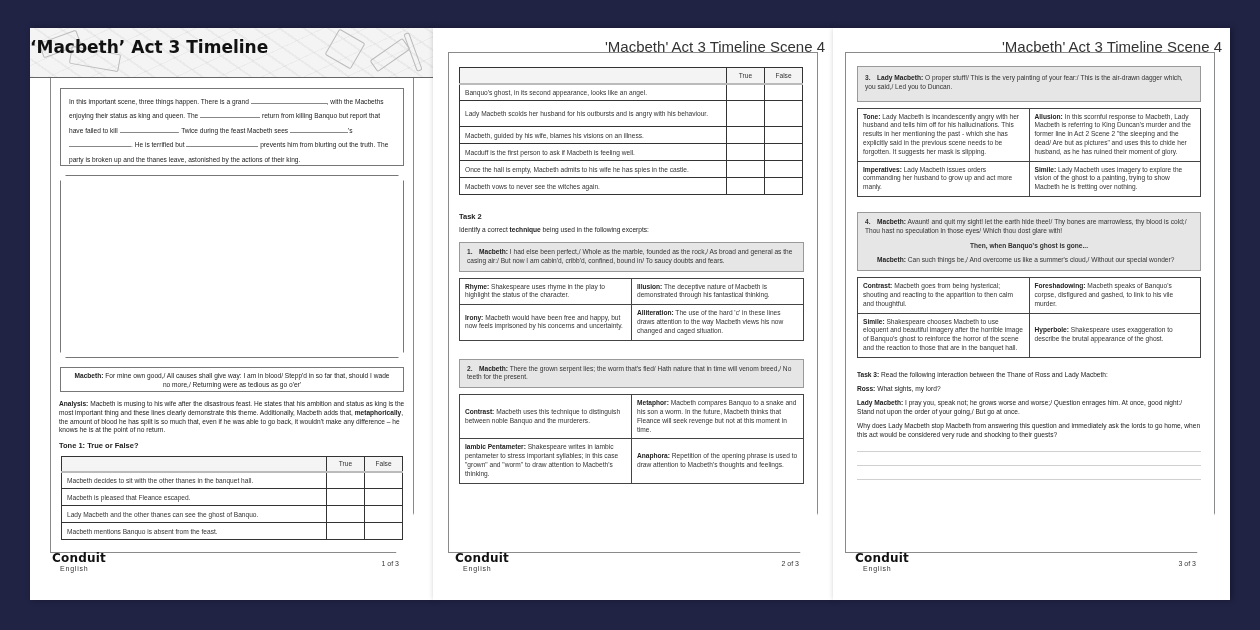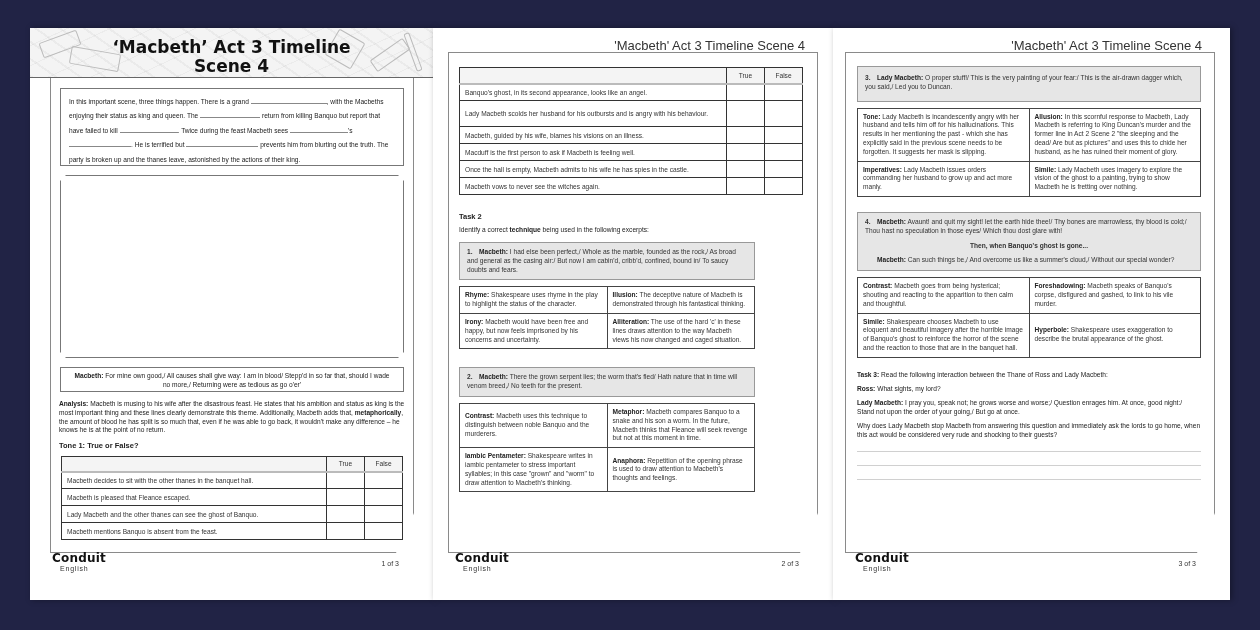--- a/index.html
+++ b/index.html
@@ -20,22 +20,22 @@
   #p1 { left: 30px; width: 403px; }
   #p2 { left: 433px; width: 400px; }
   #p3 { left: 833px; width: 397px; }
 
   .frame {
     position: absolute;
     border: 1px solid #8a8a8a;
     clip-path: polygon(0 0, 100% 0, 100% calc(100% - 40px), calc(100% - 18px) 100%, 0 100%);
   }
   .run-head {
-    position: absolute; right: 28px; top: 10px;
-    font-size: 13px; color: #333;
+    position: absolute; right: 8px; top: 10px;
+    font-size: 15px; color: #333;
   }
   .footer-logo {
     position: absolute; left: 22px; bottom: 28px;
   }
   .logo-main { font-size: 12px; font-weight: bold; color: #111; letter-spacing: 0.2px; font-family: "DejaVu Sans", sans-serif; }
   .logo-sub { font-size: 7px; color: #333; letter-spacing: 0.8px; margin-left: 8px; }
   .page-num { position: absolute; right: 34px; bottom: 33px; font-size: 7px; color: #333; }
 
   
   .p1-header {
@@ -43,21 +43,21 @@
     border-bottom: 1px solid #666;
     background:
       repeating-linear-gradient(35deg, rgba(0,0,0,0.04) 0 2px, transparent 2px 14px),
       repeating-linear-gradient(-25deg, rgba(0,0,0,0.035) 0 1px, transparent 1px 18px),
       #f4f4f4;
     overflow: hidden;
   }
   .doodle { position: absolute; border: 1px solid #bbb; border-radius: 2px; transform: rotate(-20deg); }
   .p1-title {
     position: absolute; left: 0; width: 100%; top: 10px;
-    text-align: center; font-size: 17px; font-weight: bold; line-height: 19px; color: #111;
+    text-align: left; font-size: 17px; font-weight: bold; line-height: 19px; color: #111;
     font-family: "DejaVu Sans", sans-serif;
   }
   .txt { font-size: 6.6px; line-height: 9px; color: #222; }
   .box { border: 1px solid #777; }
   .intro {
     position: absolute; left: 30px; top: 60px; width: 344px; height: 78px;
     padding: 6px 8px; font-size: 6.6px; line-height: 14.4px;
   }
   .blank { display: inline-block; border-bottom: 0.5px solid #888; height: 7px; vertical-align: baseline; }
   .drawbox {
@@ -92,21 +92,20 @@
 
 <div class="page" id="p1">
   <div class="p1-header">
     <div class="doodle" style="left:10px;top:8px;width:40px;height:16px;"></div>
     <div class="doodle" style="left:40px;top:22px;width:50px;height:18px;transform:rotate(10deg)"></div>
     <div class="doodle" style="left:300px;top:6px;width:30px;height:30px;transform:rotate(30deg)"></div>
     <div class="doodle" style="left:340px;top:20px;width:40px;height:14px;transform:rotate(-35deg)"></div>
     <div class="doodle" style="left:380px;top:4px;width:6px;height:40px;transform:rotate(-20deg)"></div>
     <div class="p1-title">
       <div>‘Macbeth’ Act 3 Timeline</div>
-      <div>Scene 4</div>
     </div>
   </div>
   <div class="frame" style="left:20px;top:50px;width:364px;height:475px;border-top:none;"></div>
 
   <div class="intro box">
     <span>In this important scene, three things happen. There is a grand</span> <span class="blank" style="width:76px"></span><span>, with the Macbeths enjoying their status as king and queen. The</span> <span class="blank" style="width:60px"></span> <span>return from killing Banquo but report that have failed to kill</span> <span class="blank" style="width:58px"></span><span>. Twice during the feast Macbeth sees</span> <span class="blank" style="width:58px"></span><span>'s</span> <span class="blank" style="width:62px"></span><span>. He is terrified but</span> <span class="blank" style="width:72px"></span> <span>prevents him from blurting out the truth. The party is broken up and the thanes leave, astonished by the actions of their king.</span>
   </div>
 
   <div class="drawbox"></div>
 
@@ -194,21 +193,21 @@
           <td class="c"></td>
         </tr>
     <tr style="height:17px">
           <td>Macbeth vows to never see the witches again.</td>
           <td class="c"></td>
           <td class="c"></td>
         </tr>
   </tbody>
     </table>
 
-  <div style="position:absolute;left:26px;top:184px;width:296px;">
+  <div style="position:absolute;left:26px;top:184px;width:345px;">
     <div class="task-h">Task 2</div>
     <div class="txt" style="margin-top:4px">
       <span>Identify a correct</span> <b>technique</b> <span>being used in the following excerpts:</span>
     </div>
 
     <div class="excerpt" style="margin-top:8px">
       <span class="num">1.</span><b>Macbeth:</b> <span>I had else been perfect,/ Whole as the marble, founded as the rock,/ As broad and general as the casing air:/ But now I am cabin'd, cribb'd, confined, bound in/ To saucy doubts and fears.</span>
     </div>
     <table class="tech" style="margin-top:6px">
       <tbody>

